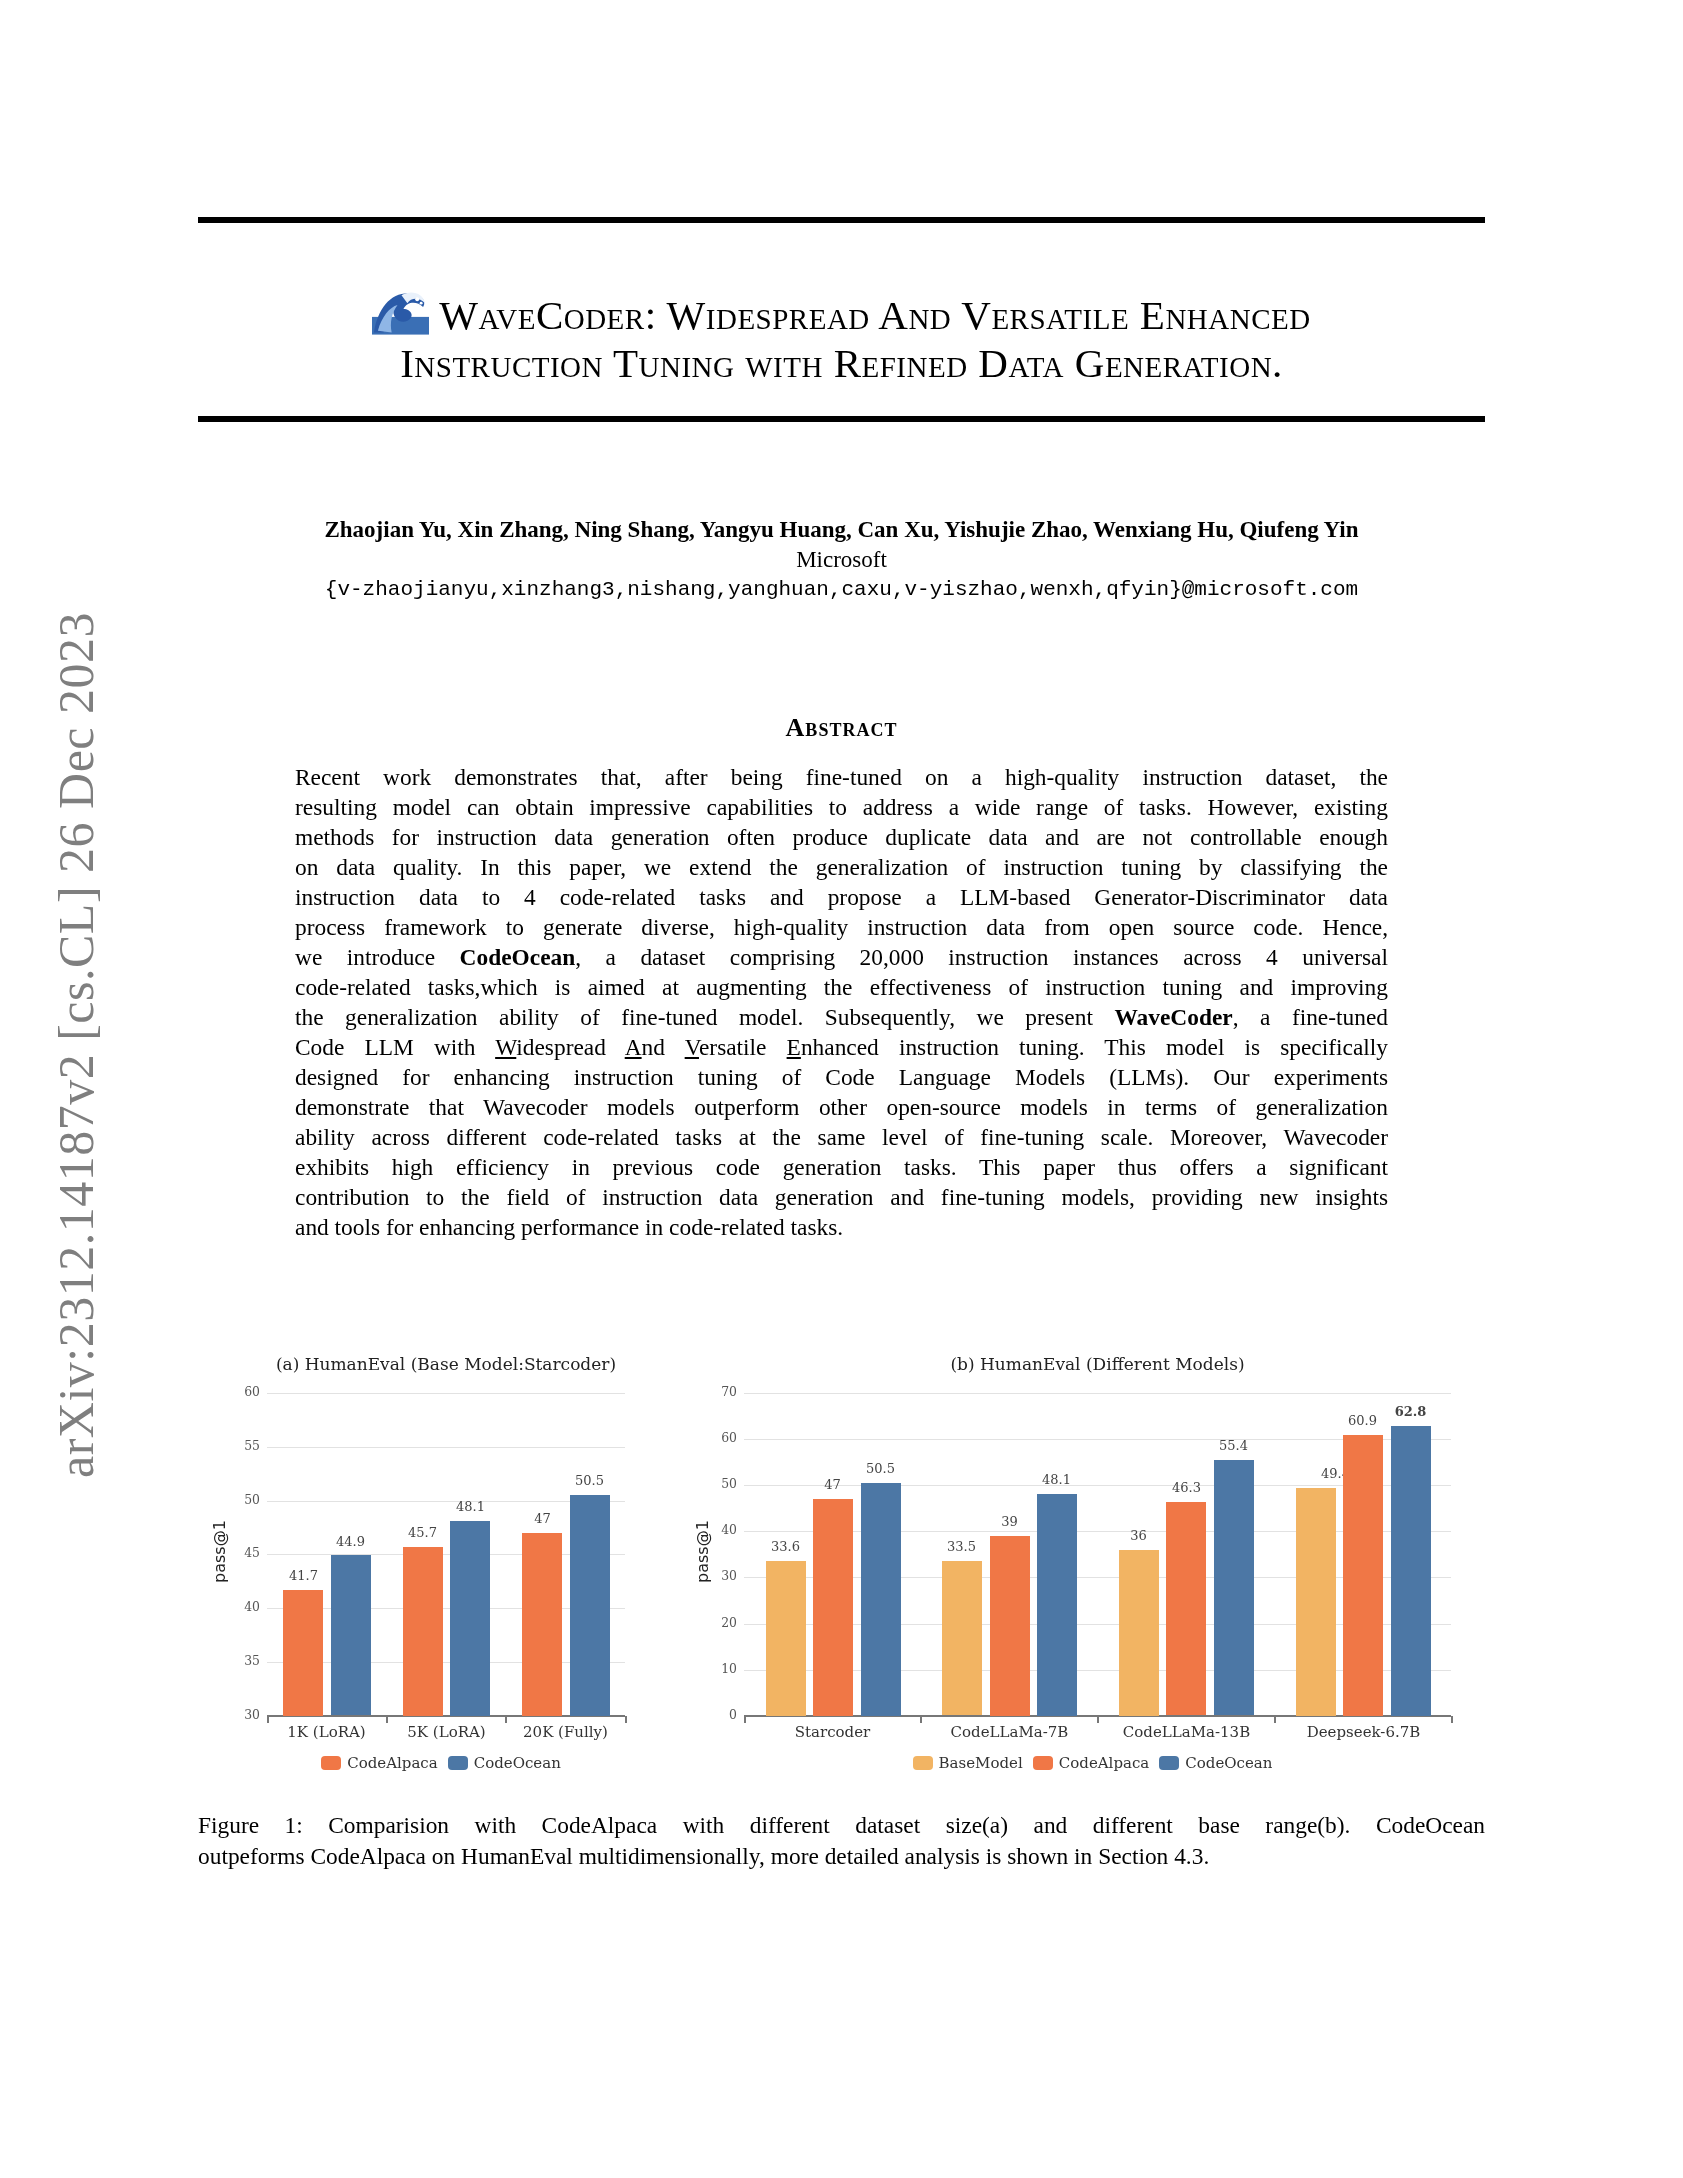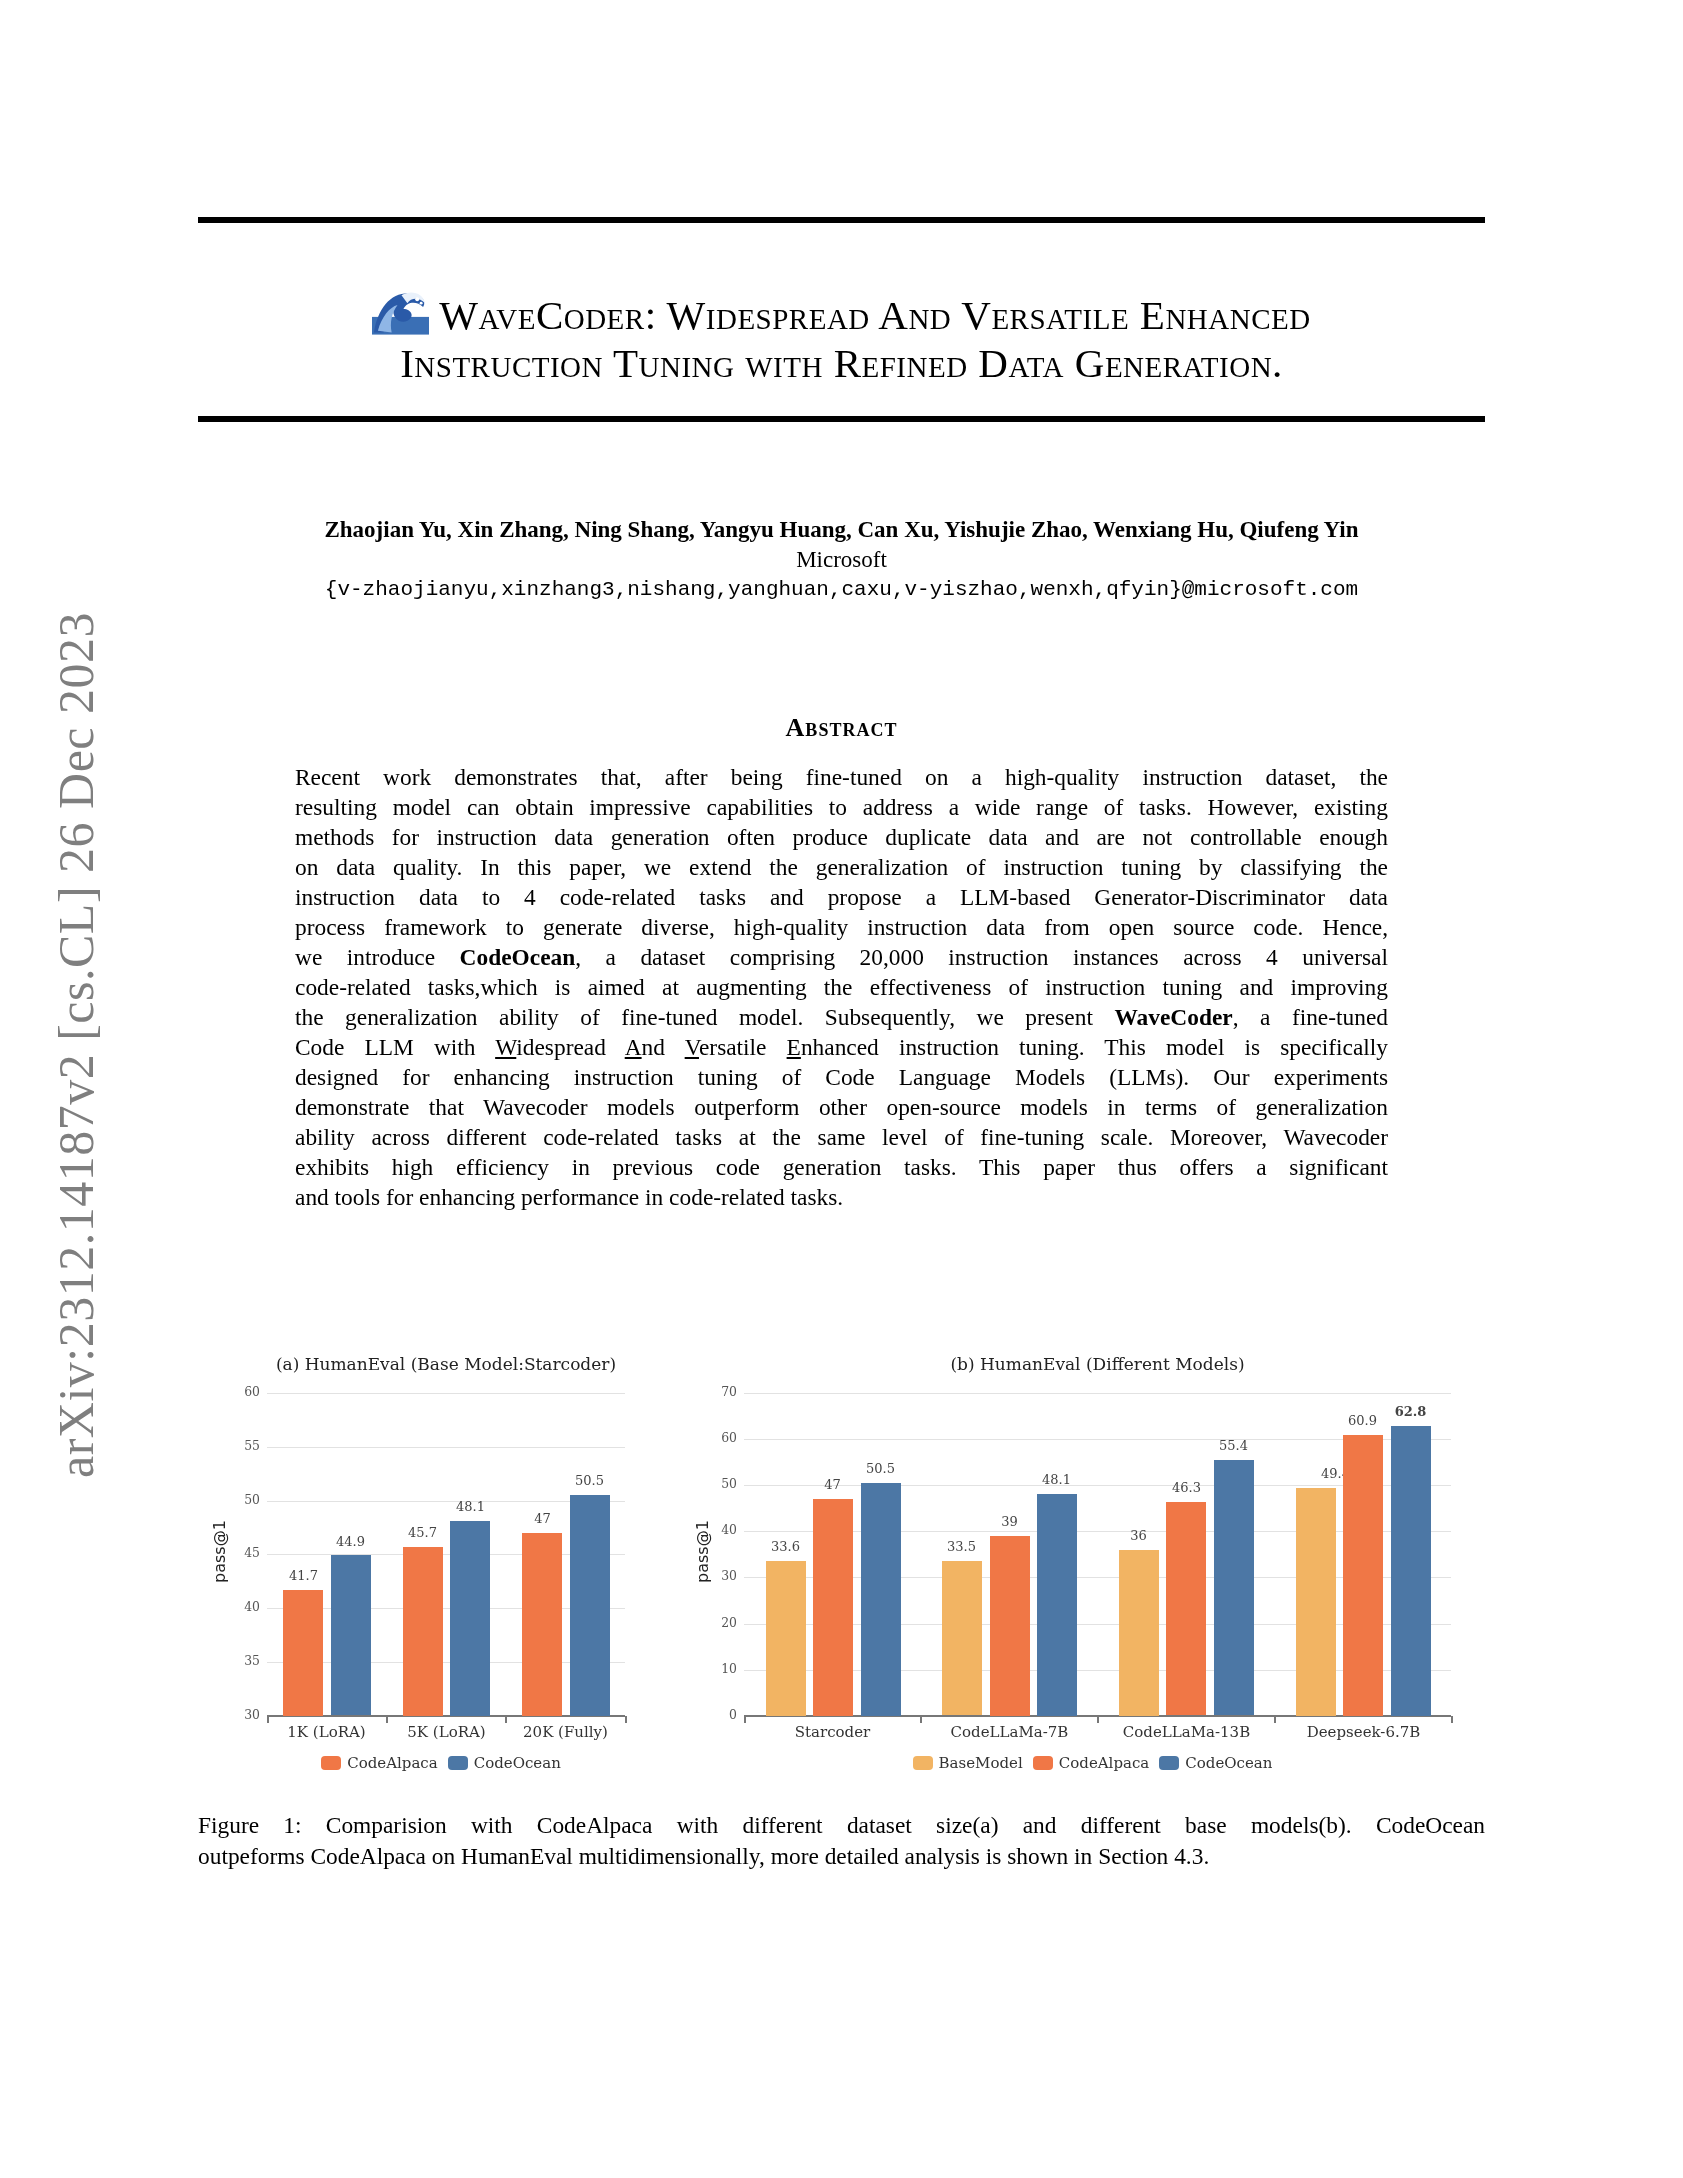--- a/index.html
+++ b/index.html
@@ -80,20 +80,21 @@
     <span class="line">instruction data to 4 code-related tasks and propose a LLM-based Generator-Discriminator data</span>
     <span class="line">process framework to generate diverse, high-quality instruction data from open source code. Hence,</span>
     <span class="line">we introduce <b>CodeOcean</b>, a dataset comprising 20,000 instruction instances across 4 universal</span>
     <span class="line">code-related tasks,which is aimed at augmenting the effectiveness of instruction tuning and improving</span>
     <span class="line">the generalization ability of fine-tuned model. Subsequently, we present <b>WaveCoder</b>, a fine-tuned</span>
     <span class="line">Code LLM with <u>W</u>idespread <u>A</u>nd <u>V</u>ersatile <u>E</u>nhanced instruction tuning. This model is specifically</span>
     <span class="line">designed for enhancing instruction tuning of Code Language Models (LLMs).  Our experiments</span>
     <span class="line">demonstrate that Wavecoder models outperform other open-source models in terms of generalization</span>
     <span class="line">ability across different code-related tasks at the same level of fine-tuning scale. Moreover, Wavecoder</span>
     <span class="line">exhibits high efficiency in previous code generation tasks.  This paper thus offers a significant</span>
+    <span class="line">contribution to the field of instruction data generation and fine-tuning models, providing new insights</span>
     <span class="line last">and tools for enhancing performance in code-related tasks.</span>
   </div>
 
 <div class="chart" id="chart-a" style="left:0; top:0; width:1683px; height:2178px;">
     <div class="chart-title" style="left: 267px; width: 358px; top: 1354px;">(a) HumanEval (Base Model:Starcoder)</div>
     <div class="ylabel" style="left: 190px; top: 1544px; width: 59px; text-align: center;">pass@1</div>
     <div class="ytick" style="left: 230px; top: 1707px;">30</div>
     <div class="grid" style="left: 267px; width: 358px; top: 1662px;"></div>
     <div class="ytick" style="left: 230px; top: 1653px;">35</div>
     <div class="grid" style="left: 267px; width: 358px; top: 1608px;"></div>
@@ -200,16 +201,16 @@
         <span>CodeAlpaca</span>
       </span>
       <span class="item">
         <span class="sw" style="background: rgb(76, 119, 165);"></span>
         <span>CodeOcean</span>
       </span>
     </div>
   </div>
 
 <div class="caption" id="caption" style="top:1810px;">
-    <span class="line">Figure 1:  Comparision with CodeAlpaca with different dataset size(a) and different base models(b).  CodeOcean</span>
+    <span class="line">Figure 1:  Comparision with CodeAlpaca with different dataset size(a) and different base range(b).  CodeOcean</span>
     <span class="line last">outpeforms CodeAlpaca on HumanEval multidimensionally, more detailed analysis is shown in Section 4.3.</span>
   </div>
 
 
 </body></html>

